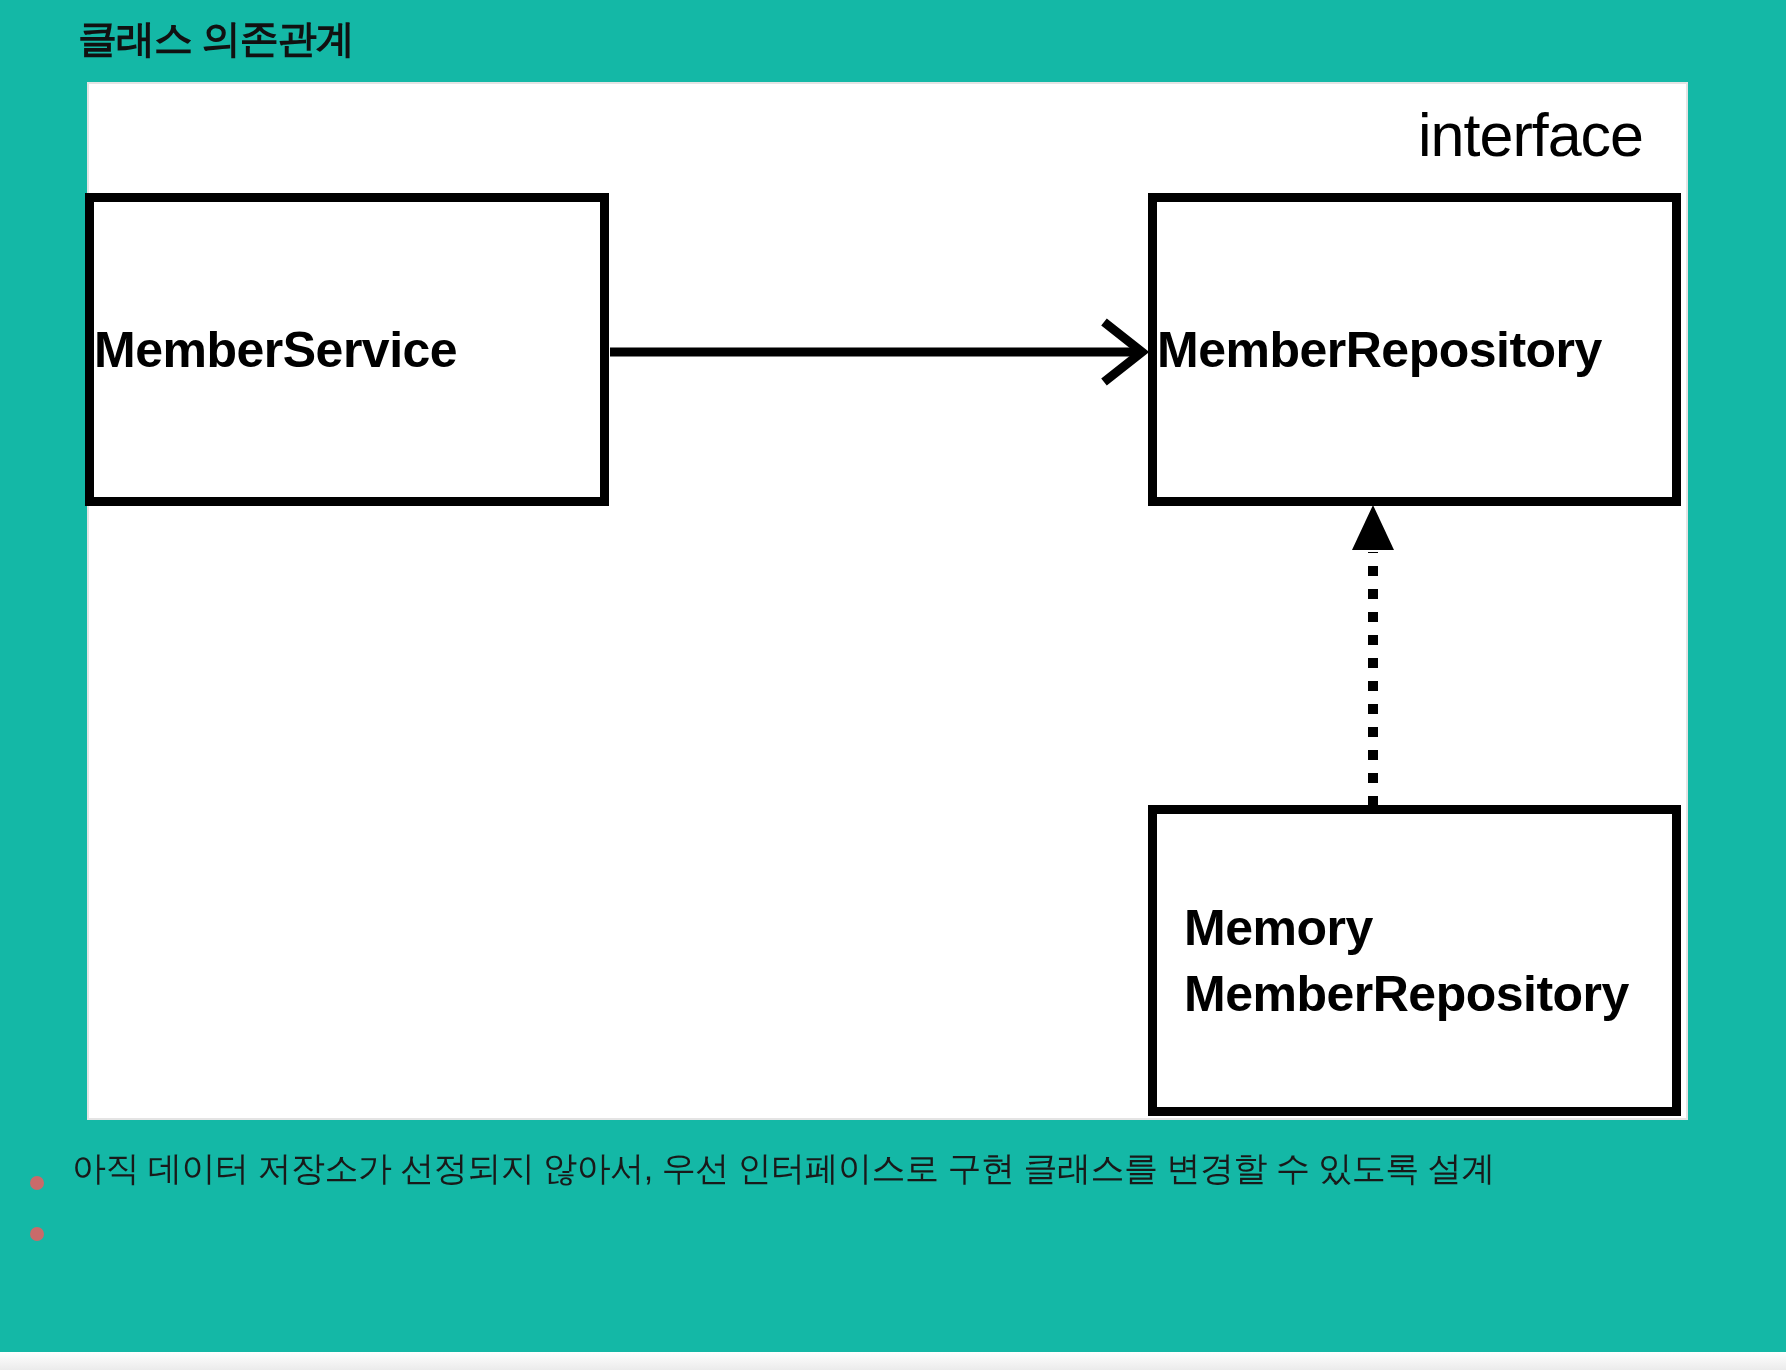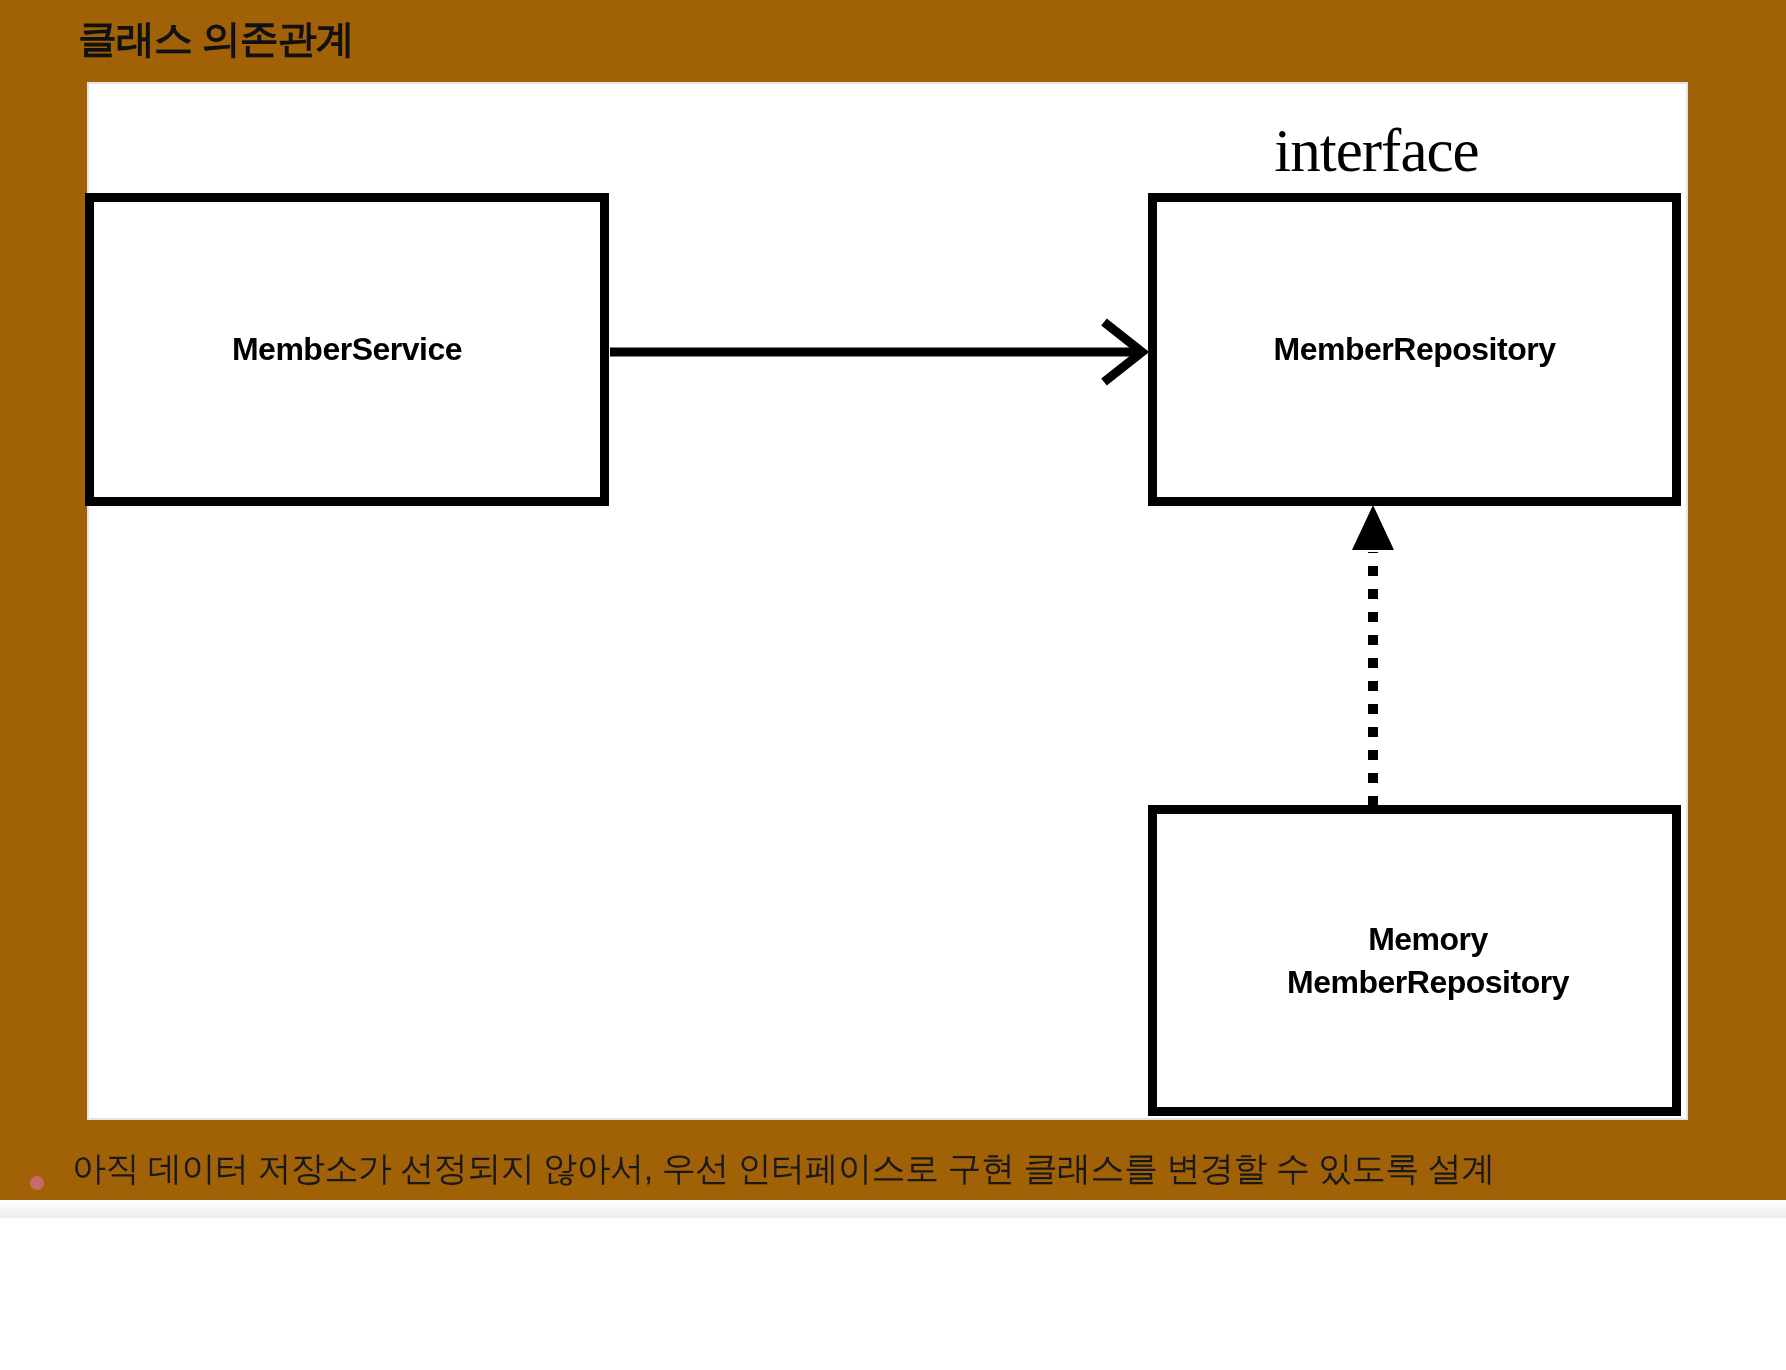--- a/index.html
+++ b/index.html
@@ -4,22 +4,22 @@
 <style>
   html, body {
     margin: 0;
     padding: 0;
     background: #ffffff;
     font-family: "Liberation Sans", "DejaVu Sans", sans-serif;
   }
   .stage {
     position: relative;
     width: 1786px;
-    height: 1218px;
-    background: #a16207;
+    height: 1370px;
+    background: #14b8a6;
     overflow: hidden;
   }
   .page-title {
     position: absolute;
     left: 78px;
     top: 12px;
     font-size: 39px;
     font-weight: 700;
     color: #111111;
     letter-spacing: -1px;
@@ -35,25 +35,25 @@
     border: 2px solid #e4e4e4;
     box-sizing: border-box;
   }
   .node {
     position: absolute;
     border: 9px solid #000000;
     background: #ffffff;
     box-sizing: border-box;
     display: flex;
     flex-direction: column;
-    align-items: center;
+    align-items: flex-start;
     justify-content: center;
     text-align: center;
     font-weight: 700;
-    font-size: 32px;
+    font-size: 50px;
     color: #000000;
     letter-spacing: -0.5px;
     line-height: 1.32;
   }
   .node-member-service {
     left: 85px;
     top: 193px;
     width: 524px;
     height: 313px;
   }
@@ -66,28 +66,27 @@
   .node-memory-member-repository {
     left: 1148px;
     top: 805px;
     width: 533px;
     height: 311px;
     padding-left: 27px;
   }
   .interface-label {
     position: absolute;
     left: 1110px;
-    top: 116px;
+    top: 100px;
     width: 533px;
-    text-align: center;
+    text-align: right;
     font-size: 61px;
     font-weight: 400;
     color: #000000;
     letter-spacing: -1px;
-    font-family: Liberation Serif, serif;
   }
   .arrows {
     position: absolute;
     left: 0;
     top: 0;
     width: 1786px;
     height: 1370px;
     pointer-events: none;
   }
   .notes {

